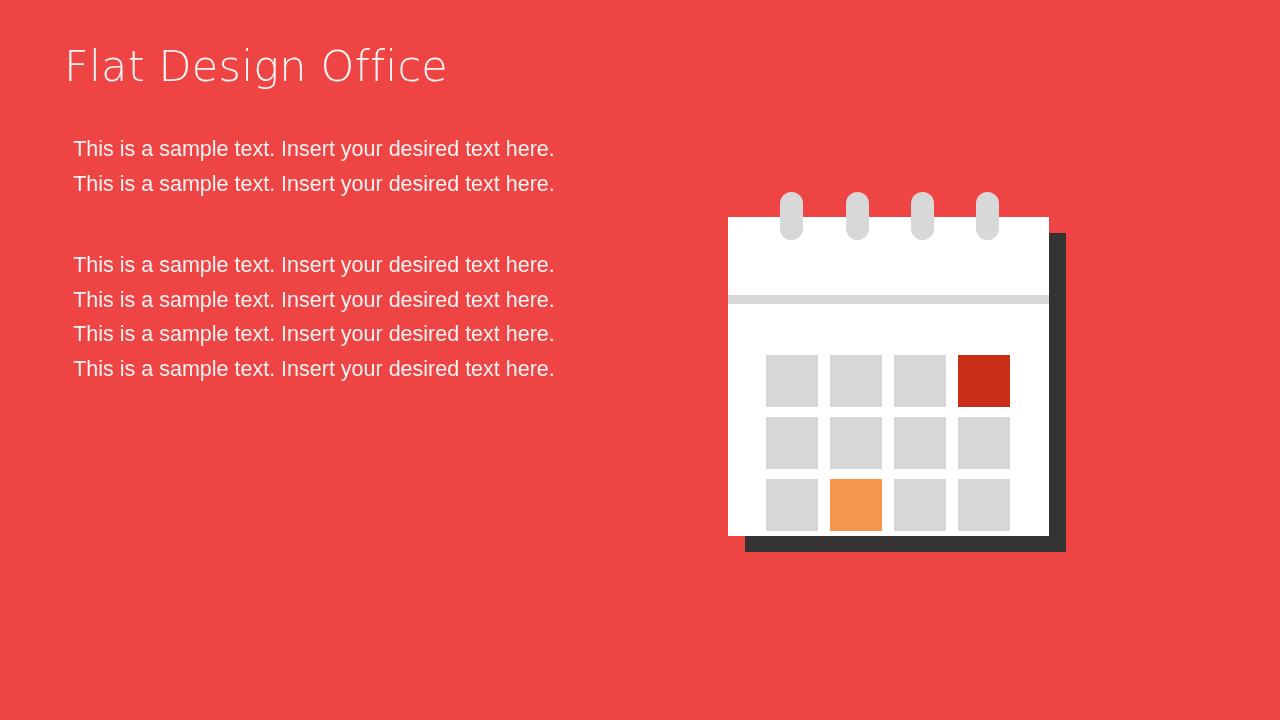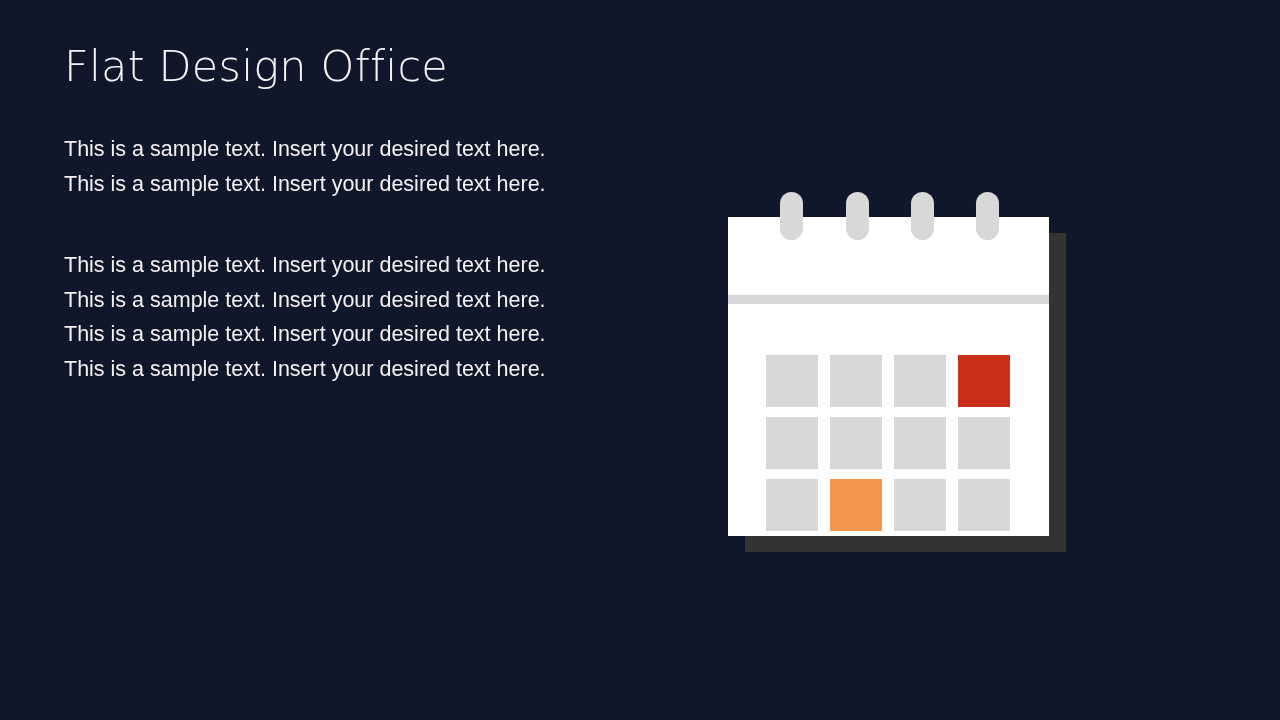--- a/index.html
+++ b/index.html
@@ -11,21 +11,21 @@
     height: 720px;
     overflow: hidden;
     background: #414141;
     font-family: "Liberation Sans", sans-serif;
   }
 
   .slide {
     position: relative;
     width: 1280px;
     height: 720px;
-    background: #0f172a;
+    background: #ef4444;
   }
 
   
   .text-col {
     position: absolute;
     left: 64px;
     top: 38px;
     width: 520px;
   }
 
@@ -40,20 +40,21 @@
     white-space: nowrap;
   }
 
   .body-para {
     font-family: "Liberation Sans", sans-serif;
     font-weight: 400;
     font-size: 21.5px;
     line-height: 34.5px;
     color: #f2f2f2;
     margin: 0;
+    text-align: center;
   }
   .para-1 { margin-top: 38px; width: 500px; }
   .para-2 { margin-top: 47px; width: 500px; }
 
   
   .calendar-wrap {
     position: absolute;
     left: 728px;
     top: 186px;
     width: 345px;

